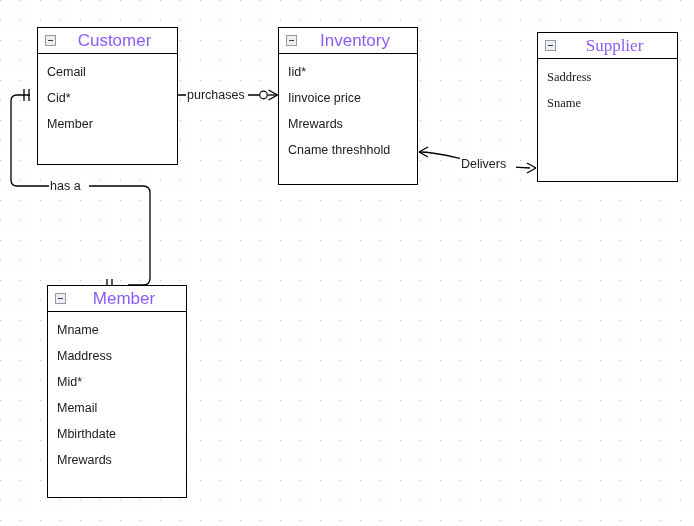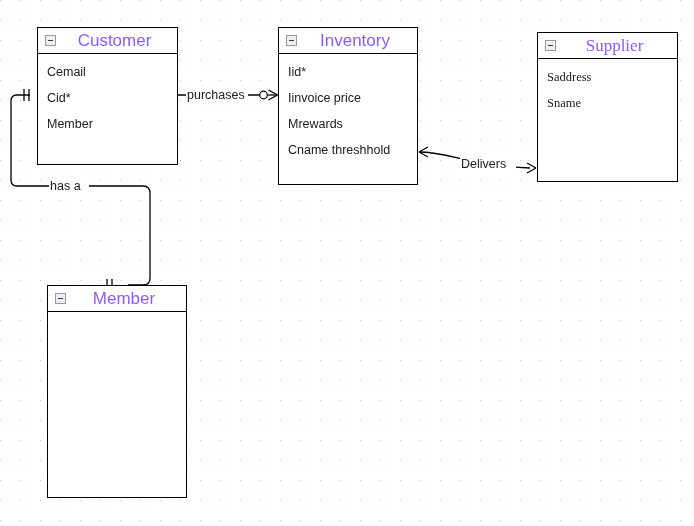--- a/index.html
+++ b/index.html
@@ -195,15 +195,23 @@
       <li class="attr">Saddress</li>
       <li class="attr">Sname</li>
     </ul>
   </div>
 
   <div class="entity" style="left:47px; top:285px; width:140px; height:213px;">
     <div class="entity-header">
       <span class="collapse-icon"></span>
       <span class="entity-title">Member</span>
     </div>
+    <ul class="attr-list">
+      <li class="attr">Mname</li>
+      <li class="attr">Maddress</li>
+      <li class="attr">Mid*</li>
+      <li class="attr">Memail</li>
+      <li class="attr">Mbirthdate</li>
+      <li class="attr">Mrewards</li>
+    </ul>
   </div>
 
 </div>
 
 </body></html>

